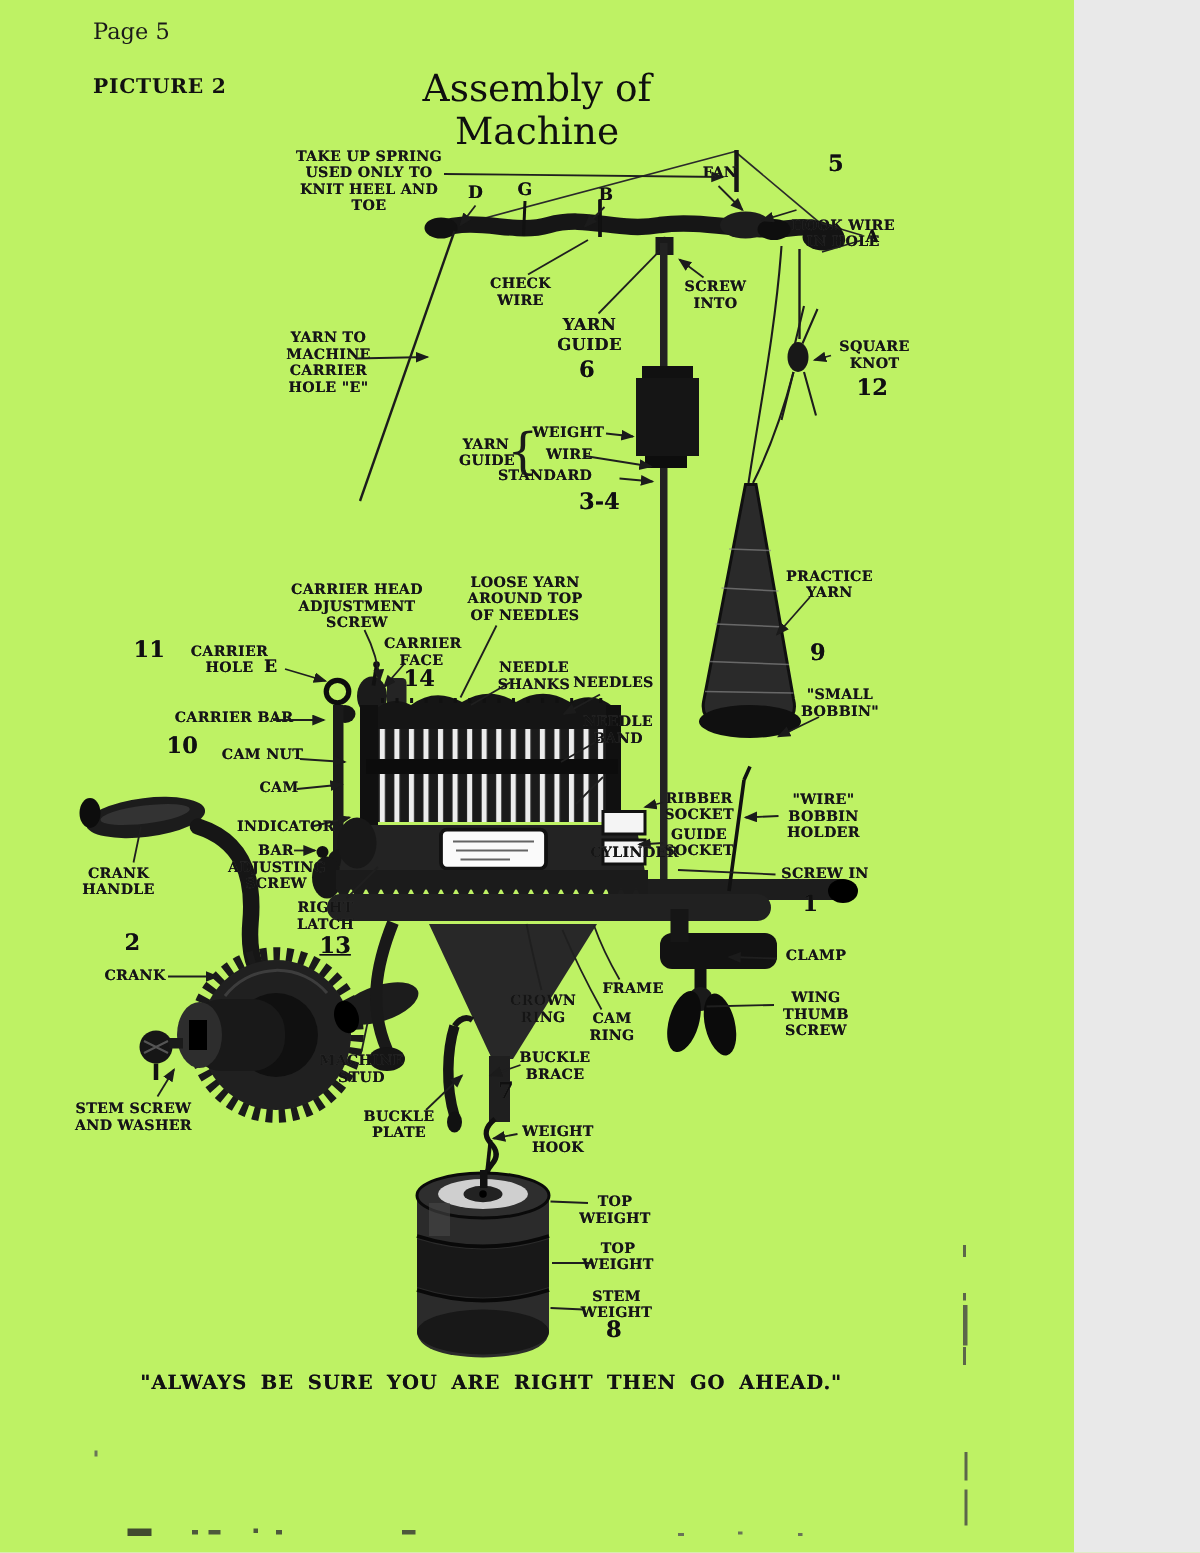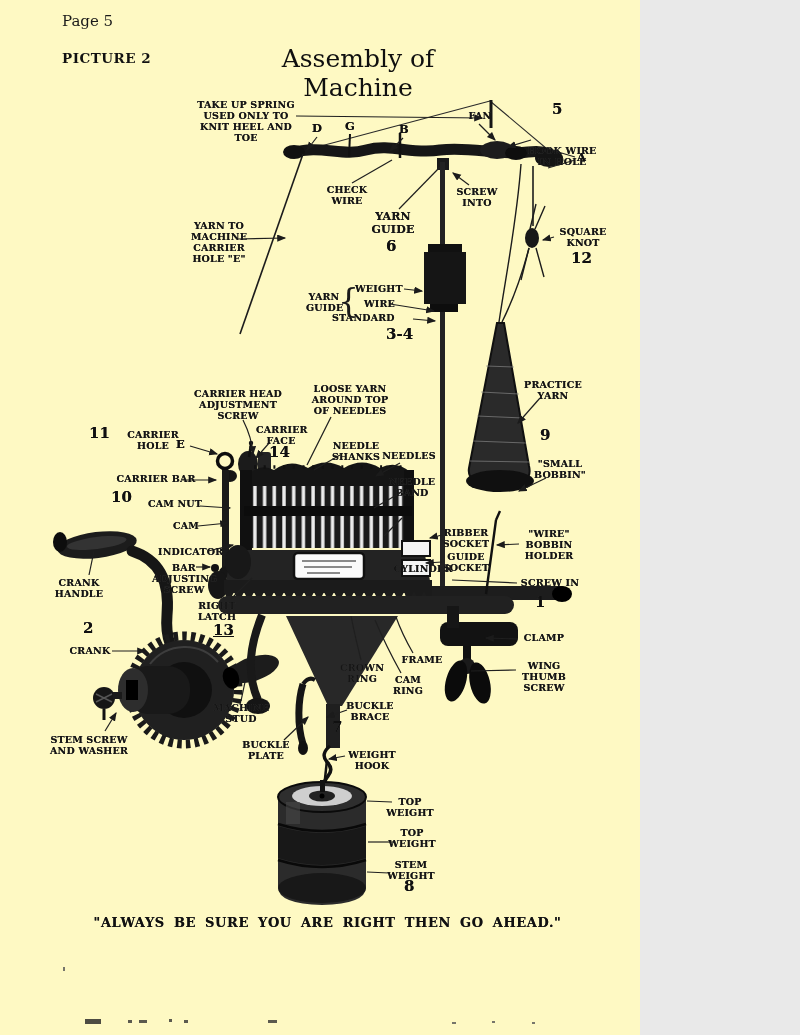--- a/index.html
+++ b/index.html
@@ -1,16 +1,16 @@
 <!DOCTYPE html>
 <html><head>
 <meta charset="utf-8">
 <style>
   html,body{margin:0;padding:0;background:#e9e9e9;}
-  .page{position:relative;width:640px;height:1035px;background:#fef9c3;overflow:hidden;
+  .page{position:relative;width:716px;height:1035px;background:#bef264;overflow:hidden;
         font-family:"DejaVu Serif",serif;}
   svg.art{position:absolute;left:0;top:0;}
   .lbl{position:absolute;font-family:"DejaVu Serif",serif;font-weight:bold;font-size:9.5px;
        line-height:11px;letter-spacing:0.2px;color:#151515;text-align:center;
        white-space:pre-line;text-shadow:0 0 0.4px #444;}
   .lbl.left{text-align:left;}
   .num{position:absolute;font-family:"DejaVu Serif",serif;font-weight:bold;font-size:15px;
        color:#101010;text-shadow:0 0 0.4px #444;}
   .letter{position:absolute;font-family:"DejaVu Serif",serif;font-weight:bold;font-size:11.5px;
        color:#101010;text-shadow:0 0 0.4px #444;}

